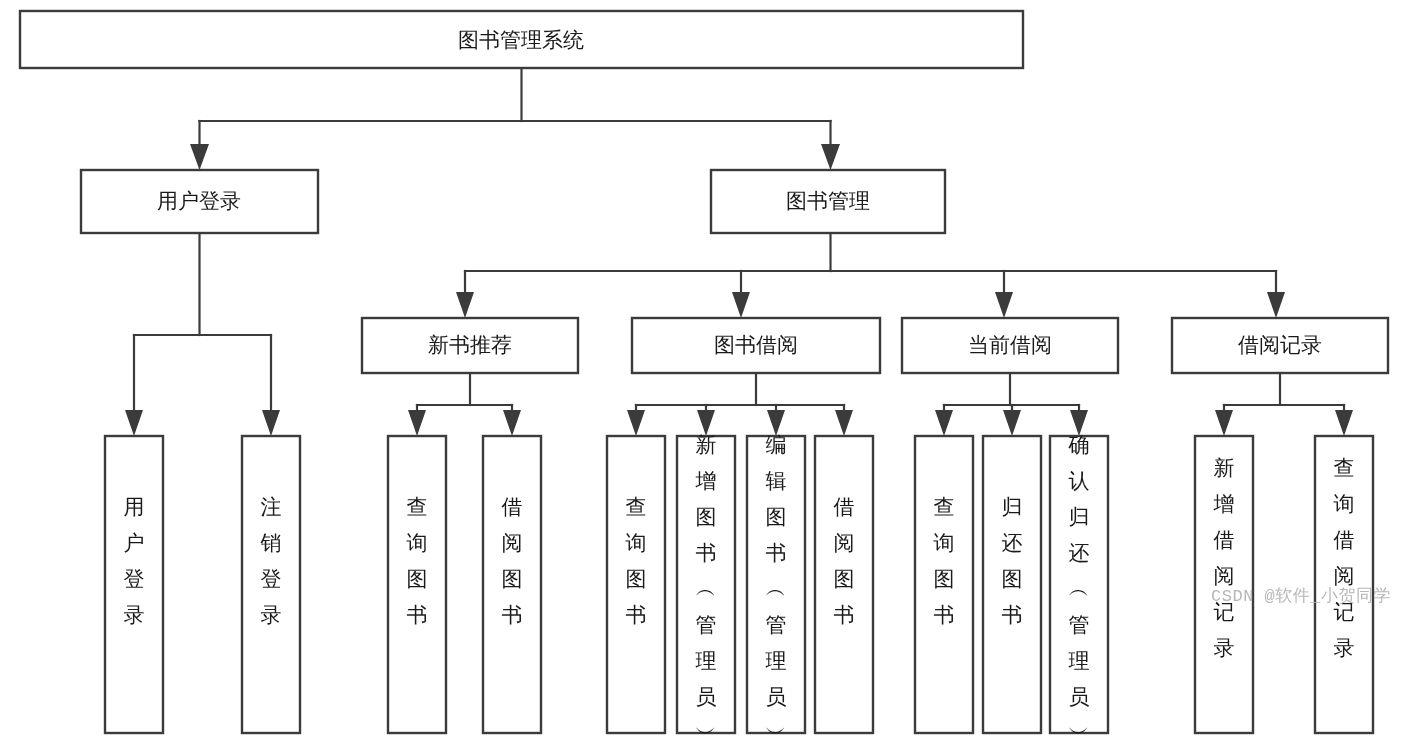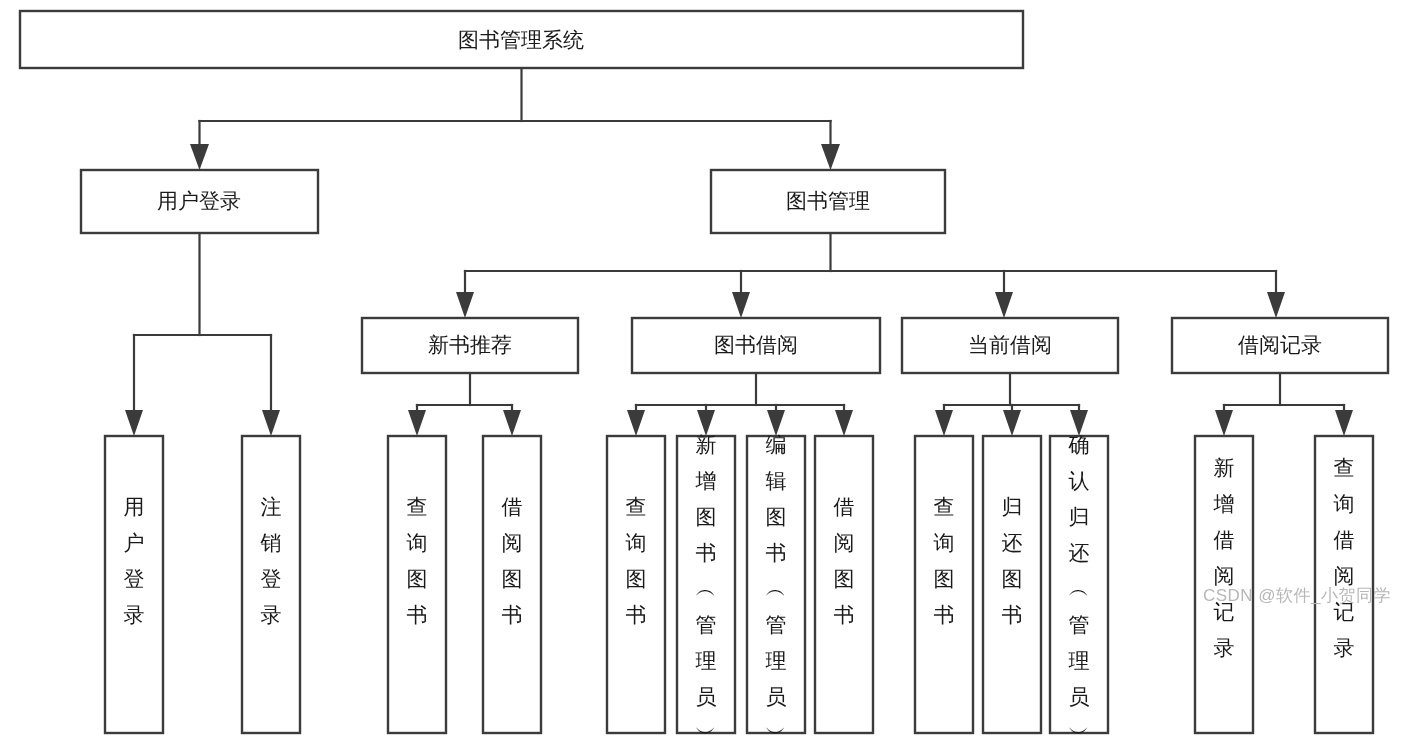--- a/index.html
+++ b/index.html
@@ -51,21 +51,21 @@
   .node-label-vertical {
     fill: #1a1a1a;
     font-family: "DejaVu Sans", "Liberation Sans", sans-serif;
     font-size: 21px;
     text-anchor: middle;
   }
   .watermark {
     position: absolute;
     right: 14px;
     bottom: 6px;
-    font-family: Liberation Sans, sans-serif;
+    font-family: Liberation Mono, monospace;
     font-size: 17px;
     color: #b7b7b7;
     letter-spacing: 0.5px;
     white-space: nowrap;
     pointer-events: none;
   }
 </style>
 </head>
 <body>
 

